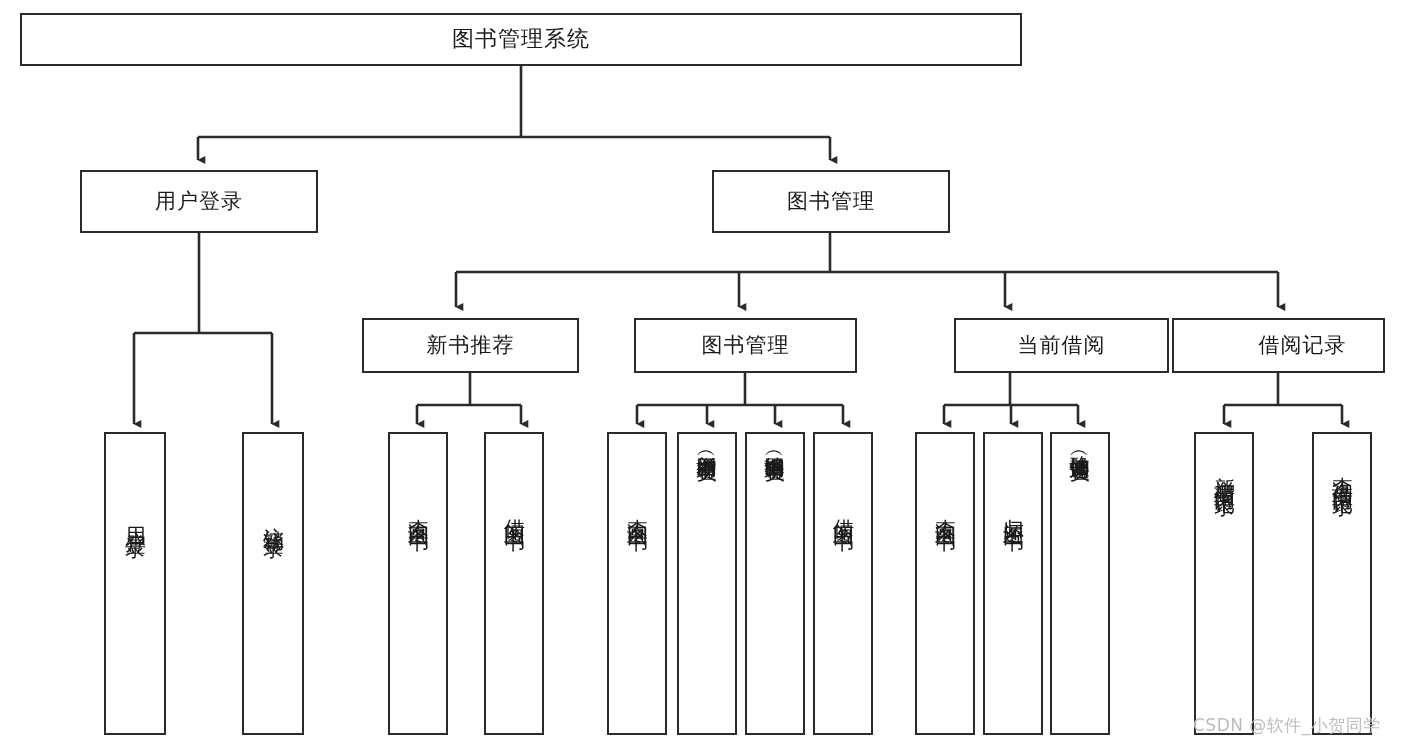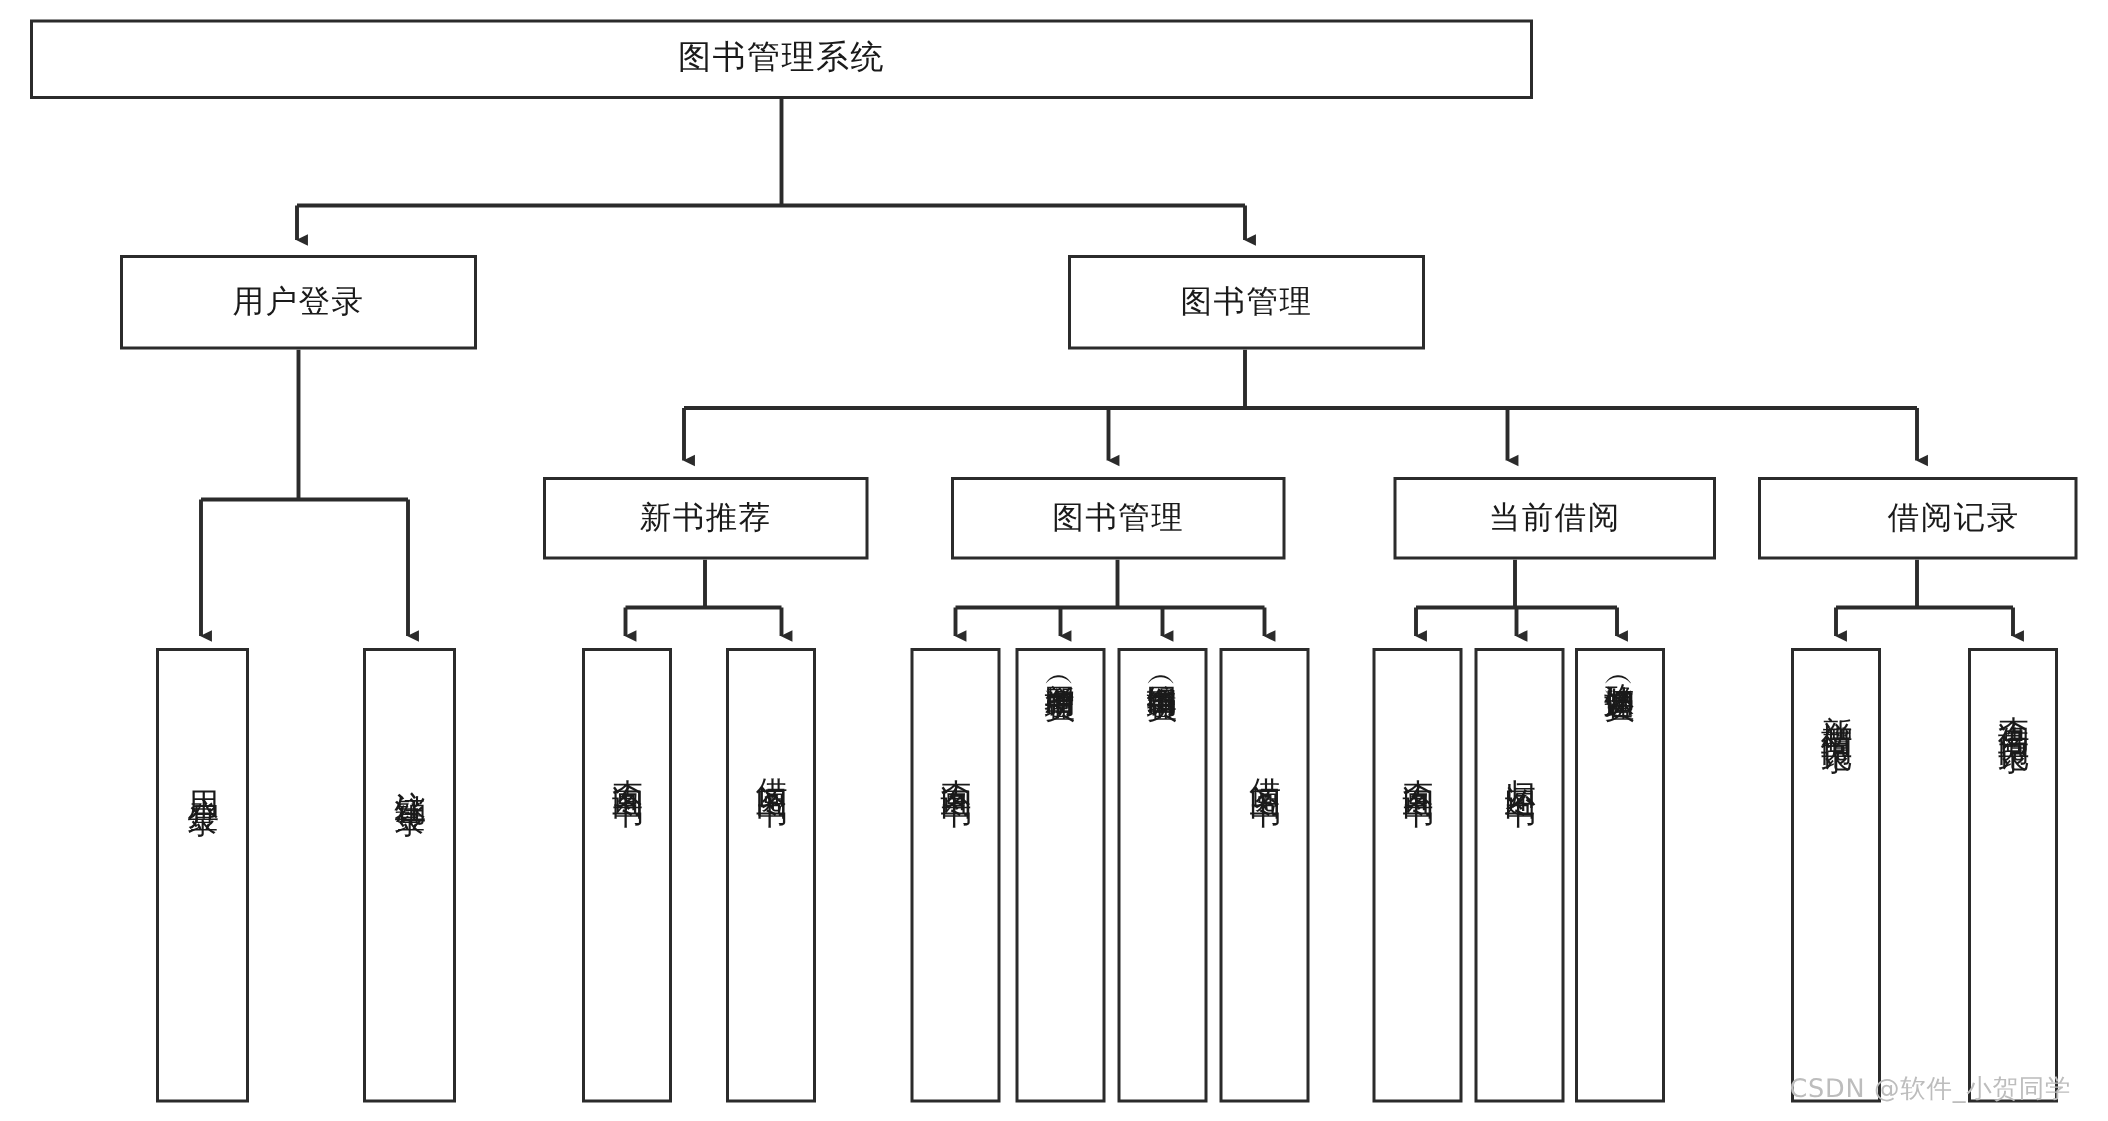--- a/index.html
+++ b/index.html
@@ -145,21 +145,21 @@
   <div class="node horiz" style="left:712px; top:170px; width:238px; height:63px;">
     <span class="node-label">图书管理</span>
   </div>
 
   <div class="node horiz" style="left:362px; top:318px; width:217px; height:55px;">
     <span class="node-label">新书推荐</span>
   </div>
   <div class="node horiz" style="left:634px; top:318px; width:223px; height:55px;">
     <span class="node-label">图书管理</span>
   </div>
-  <div class="node horiz" style="left:929px; top:318px; width:215px; height:55px;">
+  <div class="node horiz" style="left:954px; top:318px; width:215px; height:55px;">
     <span class="node-label">当前借阅</span>
   </div>
   <div class="node horiz" style="left:1172px; top:318px; width:213px; height:55px;padding-left:48px;">
     <span class="node-label">借阅记录</span>
   </div>
 
   <div class="node vert" style="left:104px; top:432px; width:62px; height:303px; padding-top:76px;">
     <span class="node-label">用户登录</span>
   </div>
   <div class="node vert" style="left:242px; top:432px; width:62px; height:303px; padding-top:76px;">

